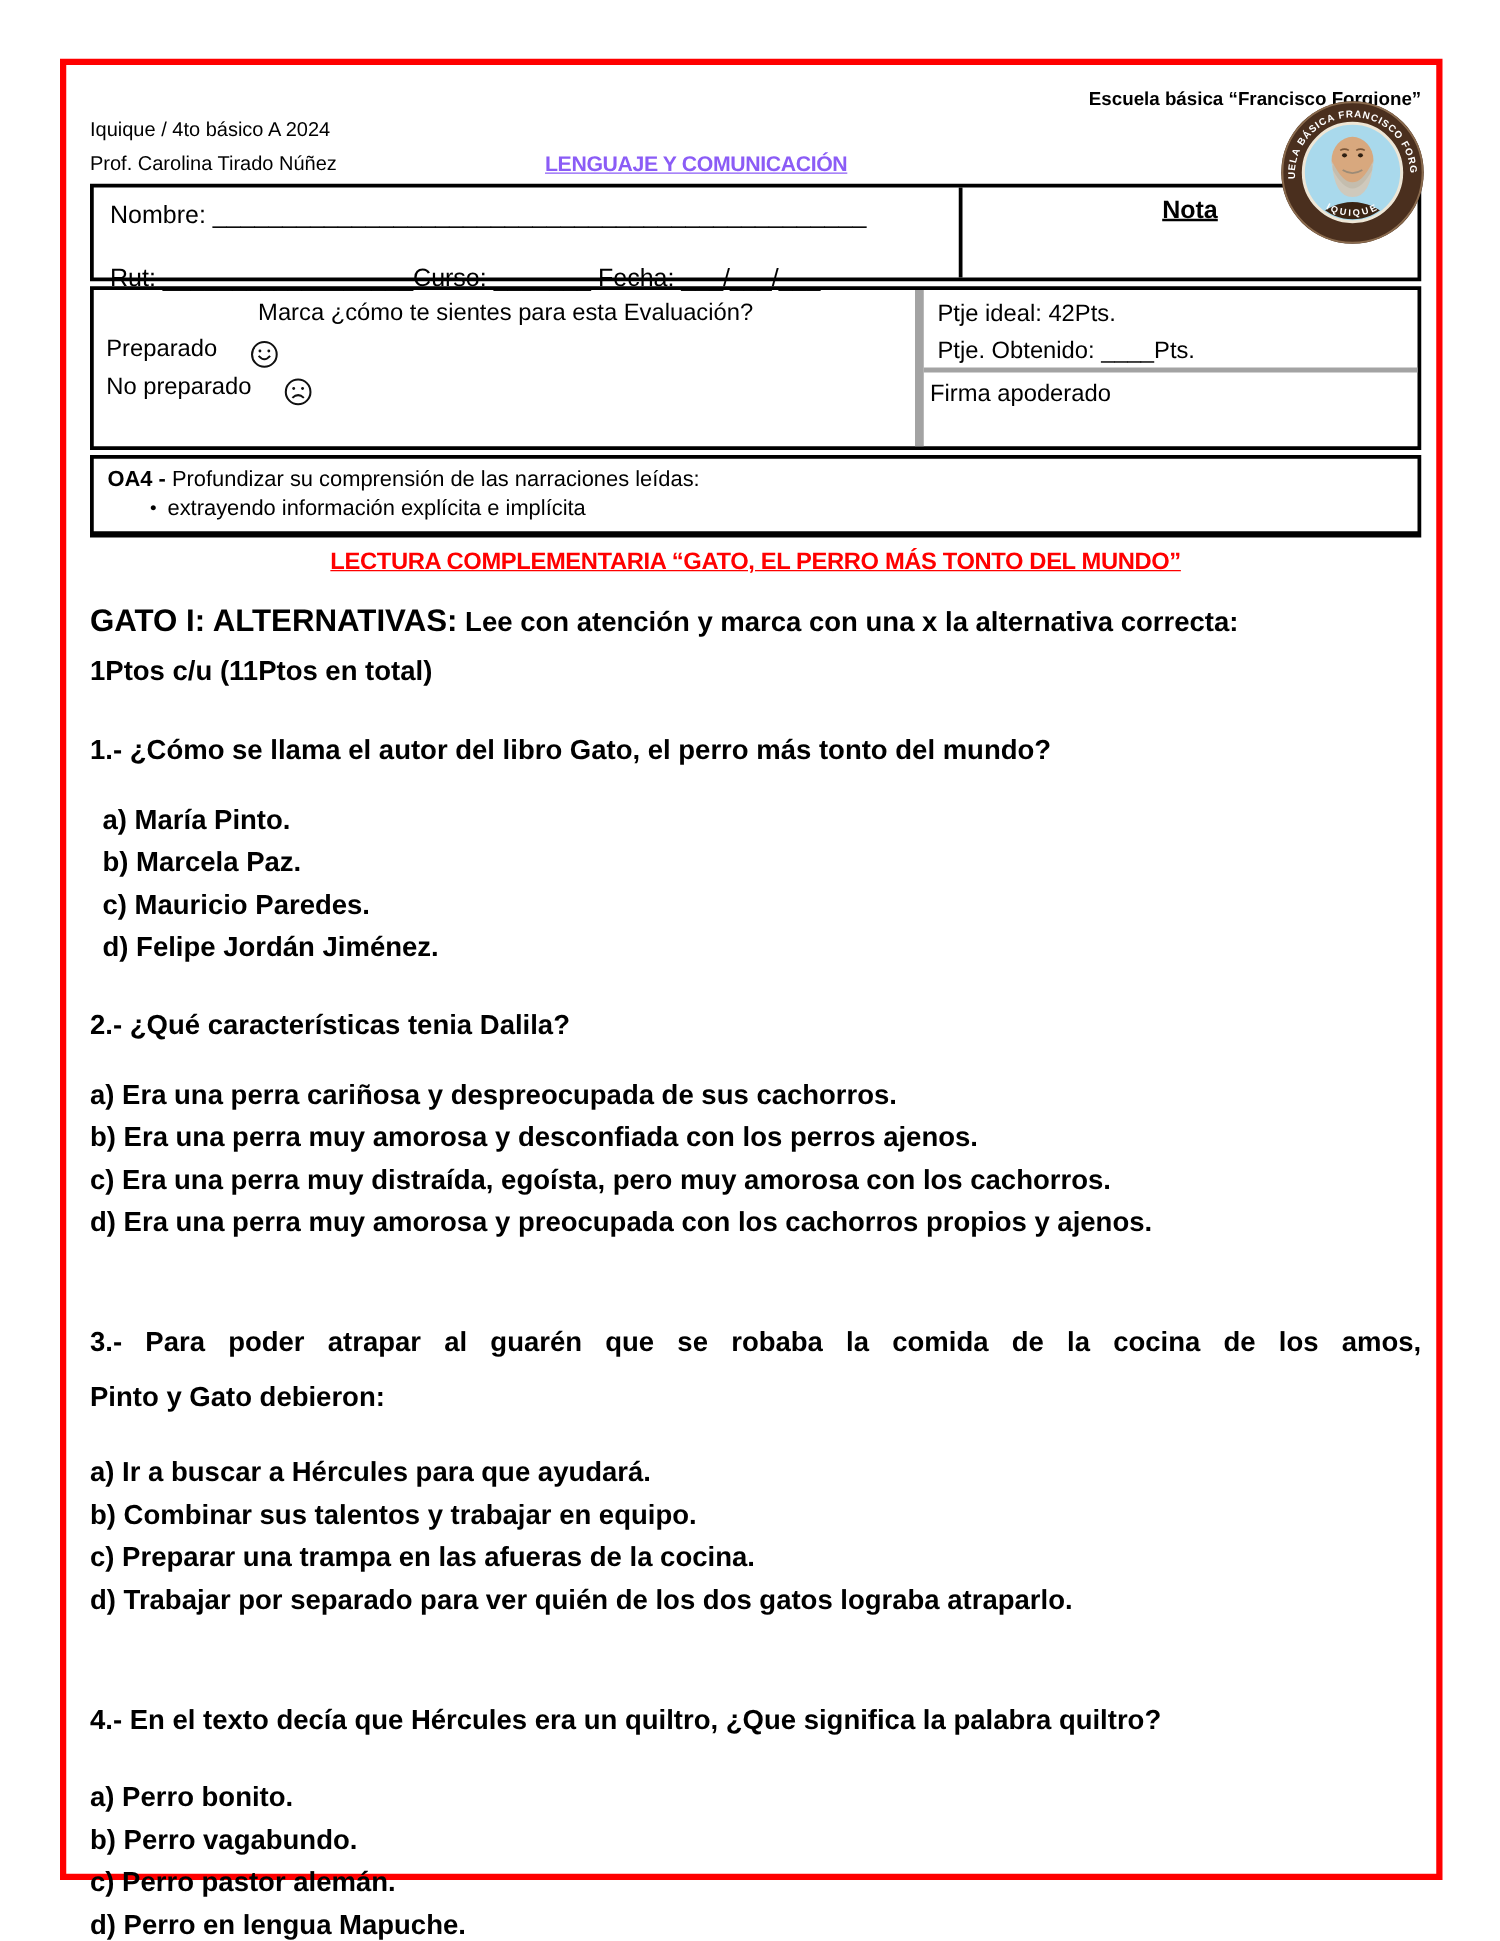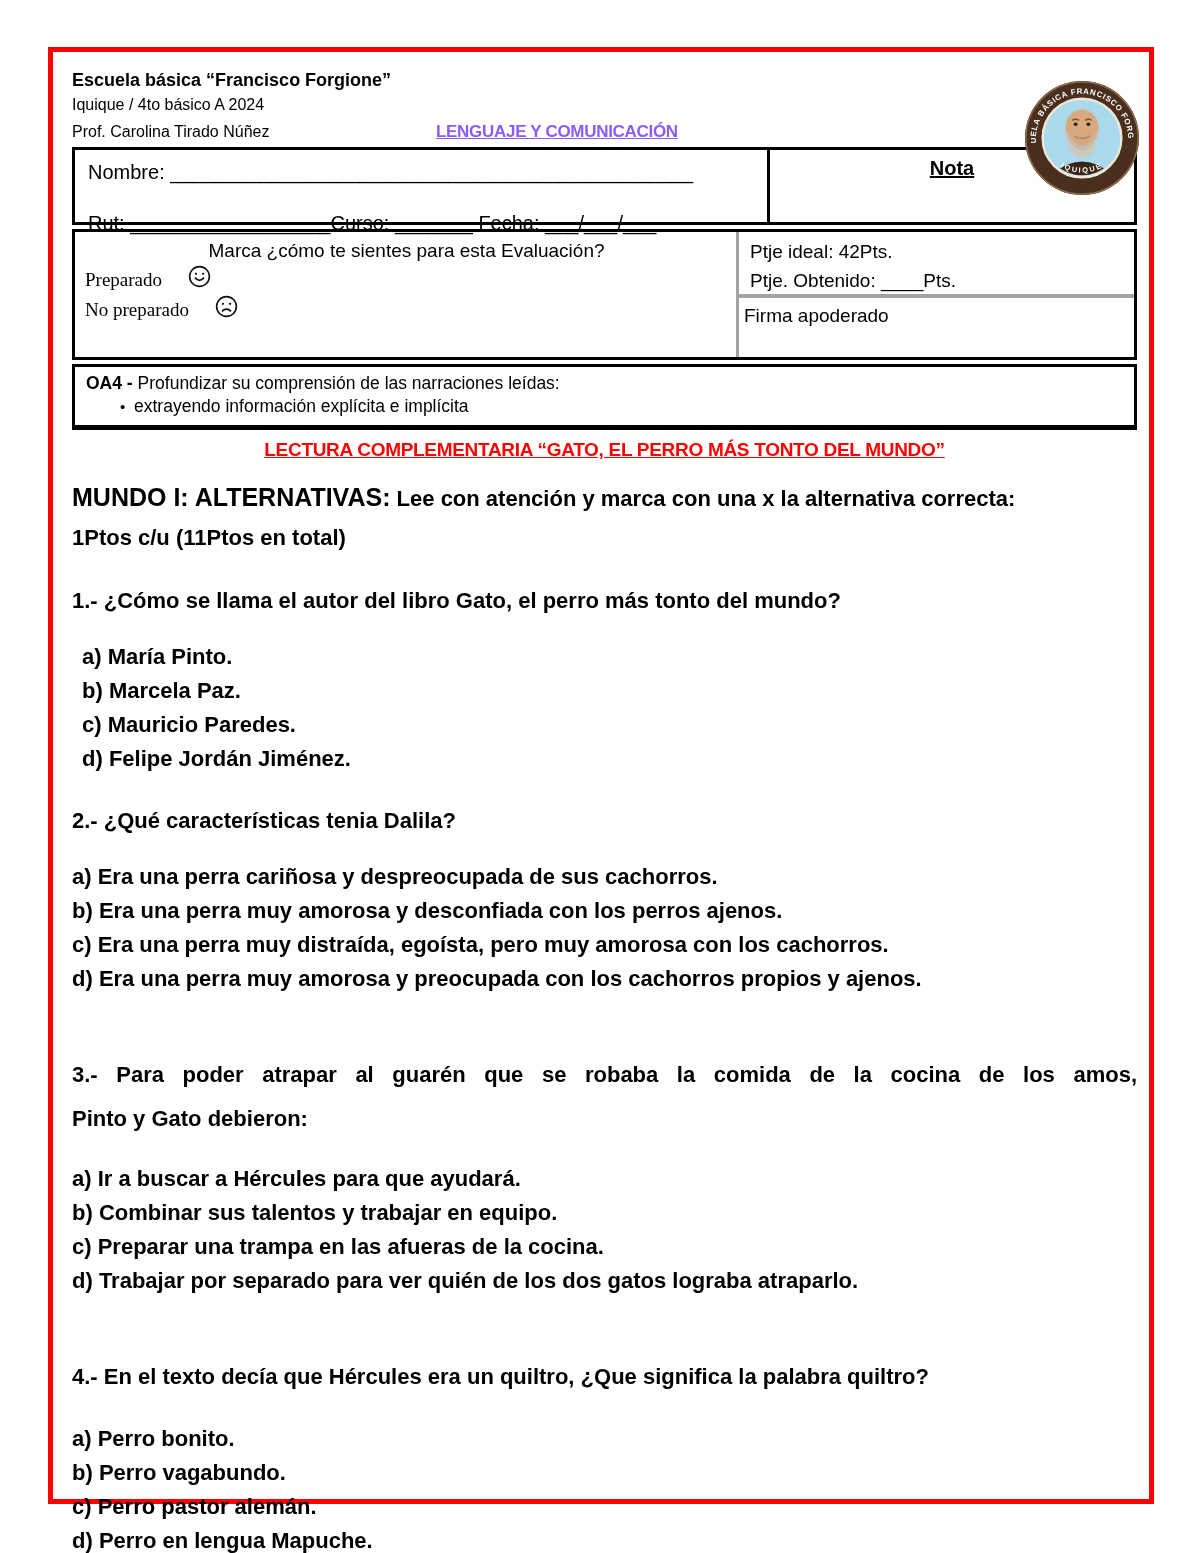--- a/index.html
+++ b/index.html
@@ -7,41 +7,41 @@
     width:1200px;height:1553px;background:#ffffff;position:relative;
     font-family:"Liberation Sans", sans-serif;color:#000;
     -webkit-font-smoothing:none;
   }
   .sheet{
     position:absolute;left:48px;top:47px;width:1106px;height:1457px;
     border:5px solid #ff0000;box-sizing:border-box;
     padding:16px 12px 0 19px;
   }
   
-  .school{font-size:18px;font-weight:bold;line-height:24px;}
+  .school{font-size:15px;font-weight:bold;line-height:24px;text-align:right;}
   .loc{font-size:16px;line-height:24px;margin-top:1px;}
   .prof-row{position:relative;font-size:16px;line-height:24px;margin-top:3px;height:24px;}
   .subject{
     position:absolute;left:364px;top:0;color:#8b5cf6;font-weight:bold;
     font-size:17px;text-decoration:underline;letter-spacing:-0.3px;
   }
   .logo{position:absolute;top:27px;right:8px;width:118px;height:118px;z-index:5;}
   
   .tbl{box-sizing:border-box;border:3px solid #000;width:100%;background:#fff;}
   .t1{display:flex;margin-top:3px;height:78px;}
   .t1-left{width:695px;box-sizing:border-box;border-right:3px solid #000;padding:9px 6px 0 13px;font-size:20px;}
   .t1-right{flex:1;text-align:center;padding-top:7px;}
   .nota{font-size:20px;font-weight:bold;text-decoration:underline;}
   .nombre-row{line-height:26px;}
   .rut-row{line-height:26px;margin-top:25px;white-space:nowrap;}
   
   .t2{display:flex;margin-top:4px;height:131px;}
-  .t2-left{width:664px;box-sizing:border-box;border-right:3px solid #a3a3a3;padding:4px 8px 0 10px;font-size:19px;}
+  .t2-left{width:664px;box-sizing:border-box;border-right:7px solid #a3a3a3;padding:4px 8px 0 10px;font-size:19px;}
   .readiness-title{text-align:center;line-height:29px;}
-  .mood-row{display:flex;align-items:flex-start;gap:26px;line-height:30px;height:30px;font-family:Liberation Serif, serif;}
+  .mood-row{display:flex;align-items:flex-end;gap:26px;line-height:30px;height:30px;}
   .mood-row svg{flex:0 0 auto;}
   .t2-right{flex:1;display:flex;flex-direction:column;font-size:19px;}
   .score-top{box-sizing:border-box;height:66px;border-bottom:4px solid #a3a3a3;padding:5px 0 0 11px;line-height:29px;}
   .score-bottom{flex:1;padding:7px 0 0 5px;}
   
   .oa{margin-top:4px;padding:5px 10px 7px 11px;font-size:17.5px;border-bottom-width:5px;}
   .oa-line{line-height:23px;}
   .oa-bullet{display:flex;line-height:23px;}
   .oa-bullet .dot{width:14px;margin-left:34px;font-size:15px;}
   
@@ -172,21 +172,21 @@
       <span>extrayendo información explícita e implícita</span>
     </div>
   </div>
 
   <div class="doc-title">
     <span>LECTURA COMPLEMENTARIA “GATO, EL PERRO MÁS TONTO DEL MUNDO”</span>
   </div>
 
   <section class="quiz">
     <p class="intro">
-      <span class="intro-big">MUNDO I: ALTERNATIVAS:</span>
+      <span class="intro-big">GATO I: ALTERNATIVAS:</span>
       <span>Lee con atención y marca con una x la alternativa correcta:</span><br>
       <span>1Ptos c/u (11Ptos en total)</span>
     </p>
 
     <div class="question q1">
       <p class="q-text">1.- ¿Cómo se llama el autor del libro Gato, el perro más tonto del mundo?</p>
       <div class="options">
         <p>a) María Pinto.</p>
         <p>b) Marcela Paz.</p>
         <p>c) Mauricio Paredes.</p>

